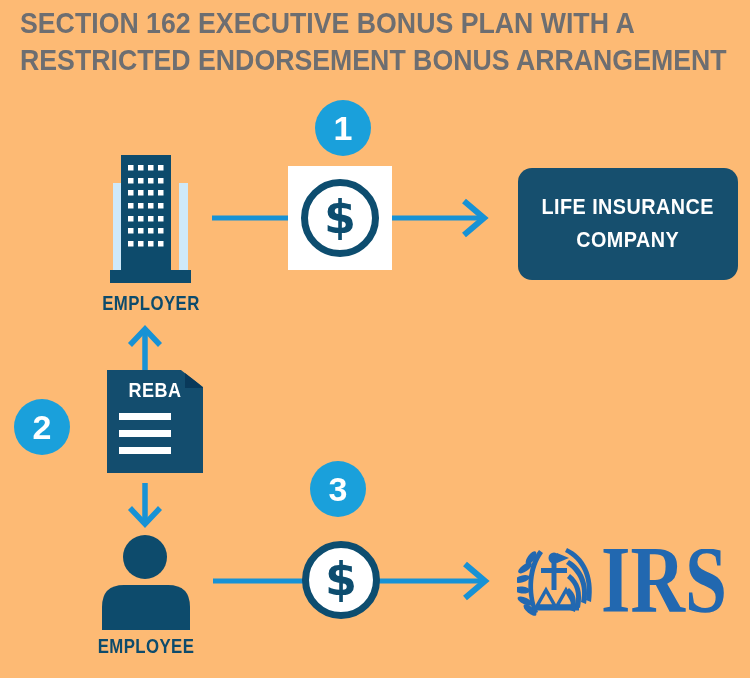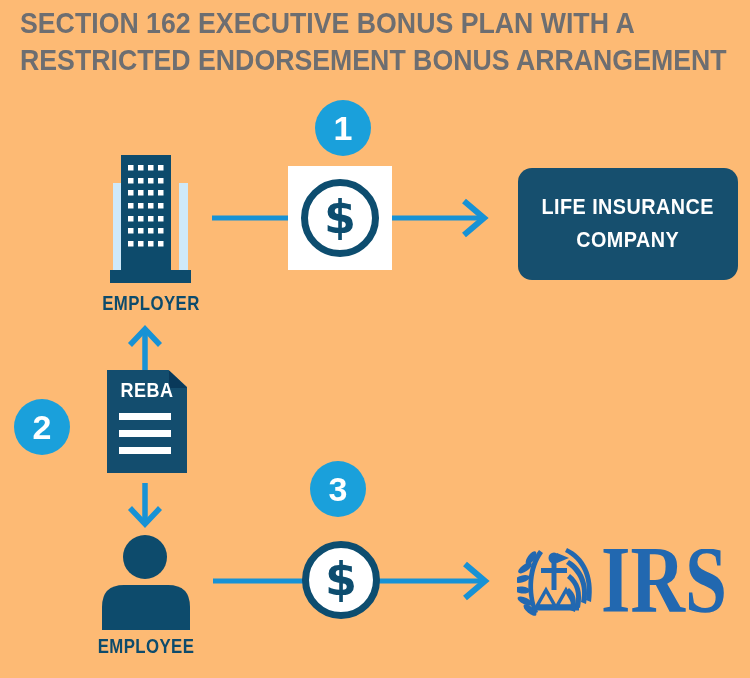--- a/index.html
+++ b/index.html
@@ -53,21 +53,21 @@
   .li-box {
     position:absolute; left:518px; top:168px; width:220px; height:112px;
     background:#164f6e; border-radius:14px;
     display:flex; flex-direction:column; align-items:center; justify-content:center;
     color:#fff; font-weight:bold; font-size:21.5px; line-height:33px;
     letter-spacing:.5px; text-align:center;
   }
   .li-box .inner { transform:scale(0.92,1); transform-origin:center; }
   
   .reba-doc {
-    position:absolute; left:107px; top:370px; width:80px; height:103px;
+    position:absolute; left:107px; top:370px; width:96px; height:103px;
     background:#134d6e;
     clip-path:polygon(0 0, 77% 0, 100% 16.5%, 100% 100%, 0 100%);
   }
   .reba-fold {
     position:absolute; right:0; top:0; width:18px; height:18px;
     background:#09395a; clip-path:polygon(0 0, 100% 100%, 0 100%);
   }
   .reba-title {
     margin-top:9px; text-align:center; color:#fff; font-weight:bold;
     font-size:20px; letter-spacing:.5px;

